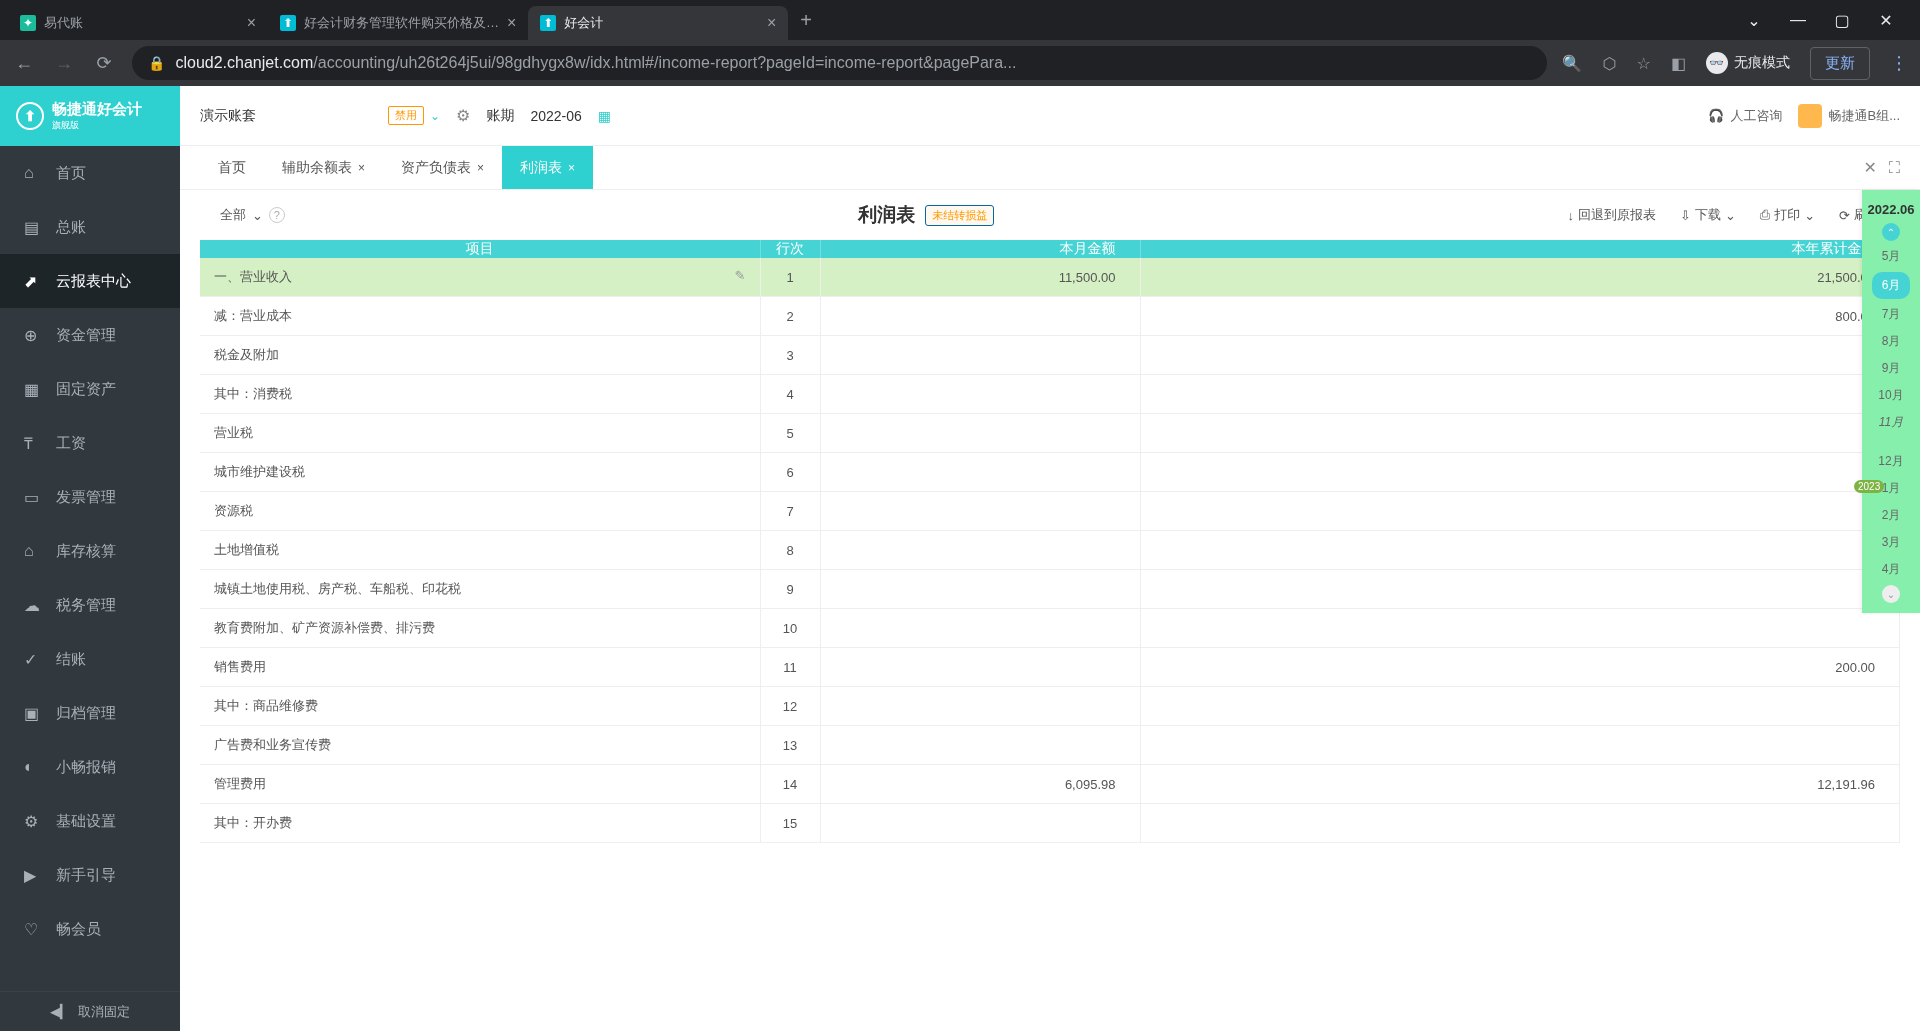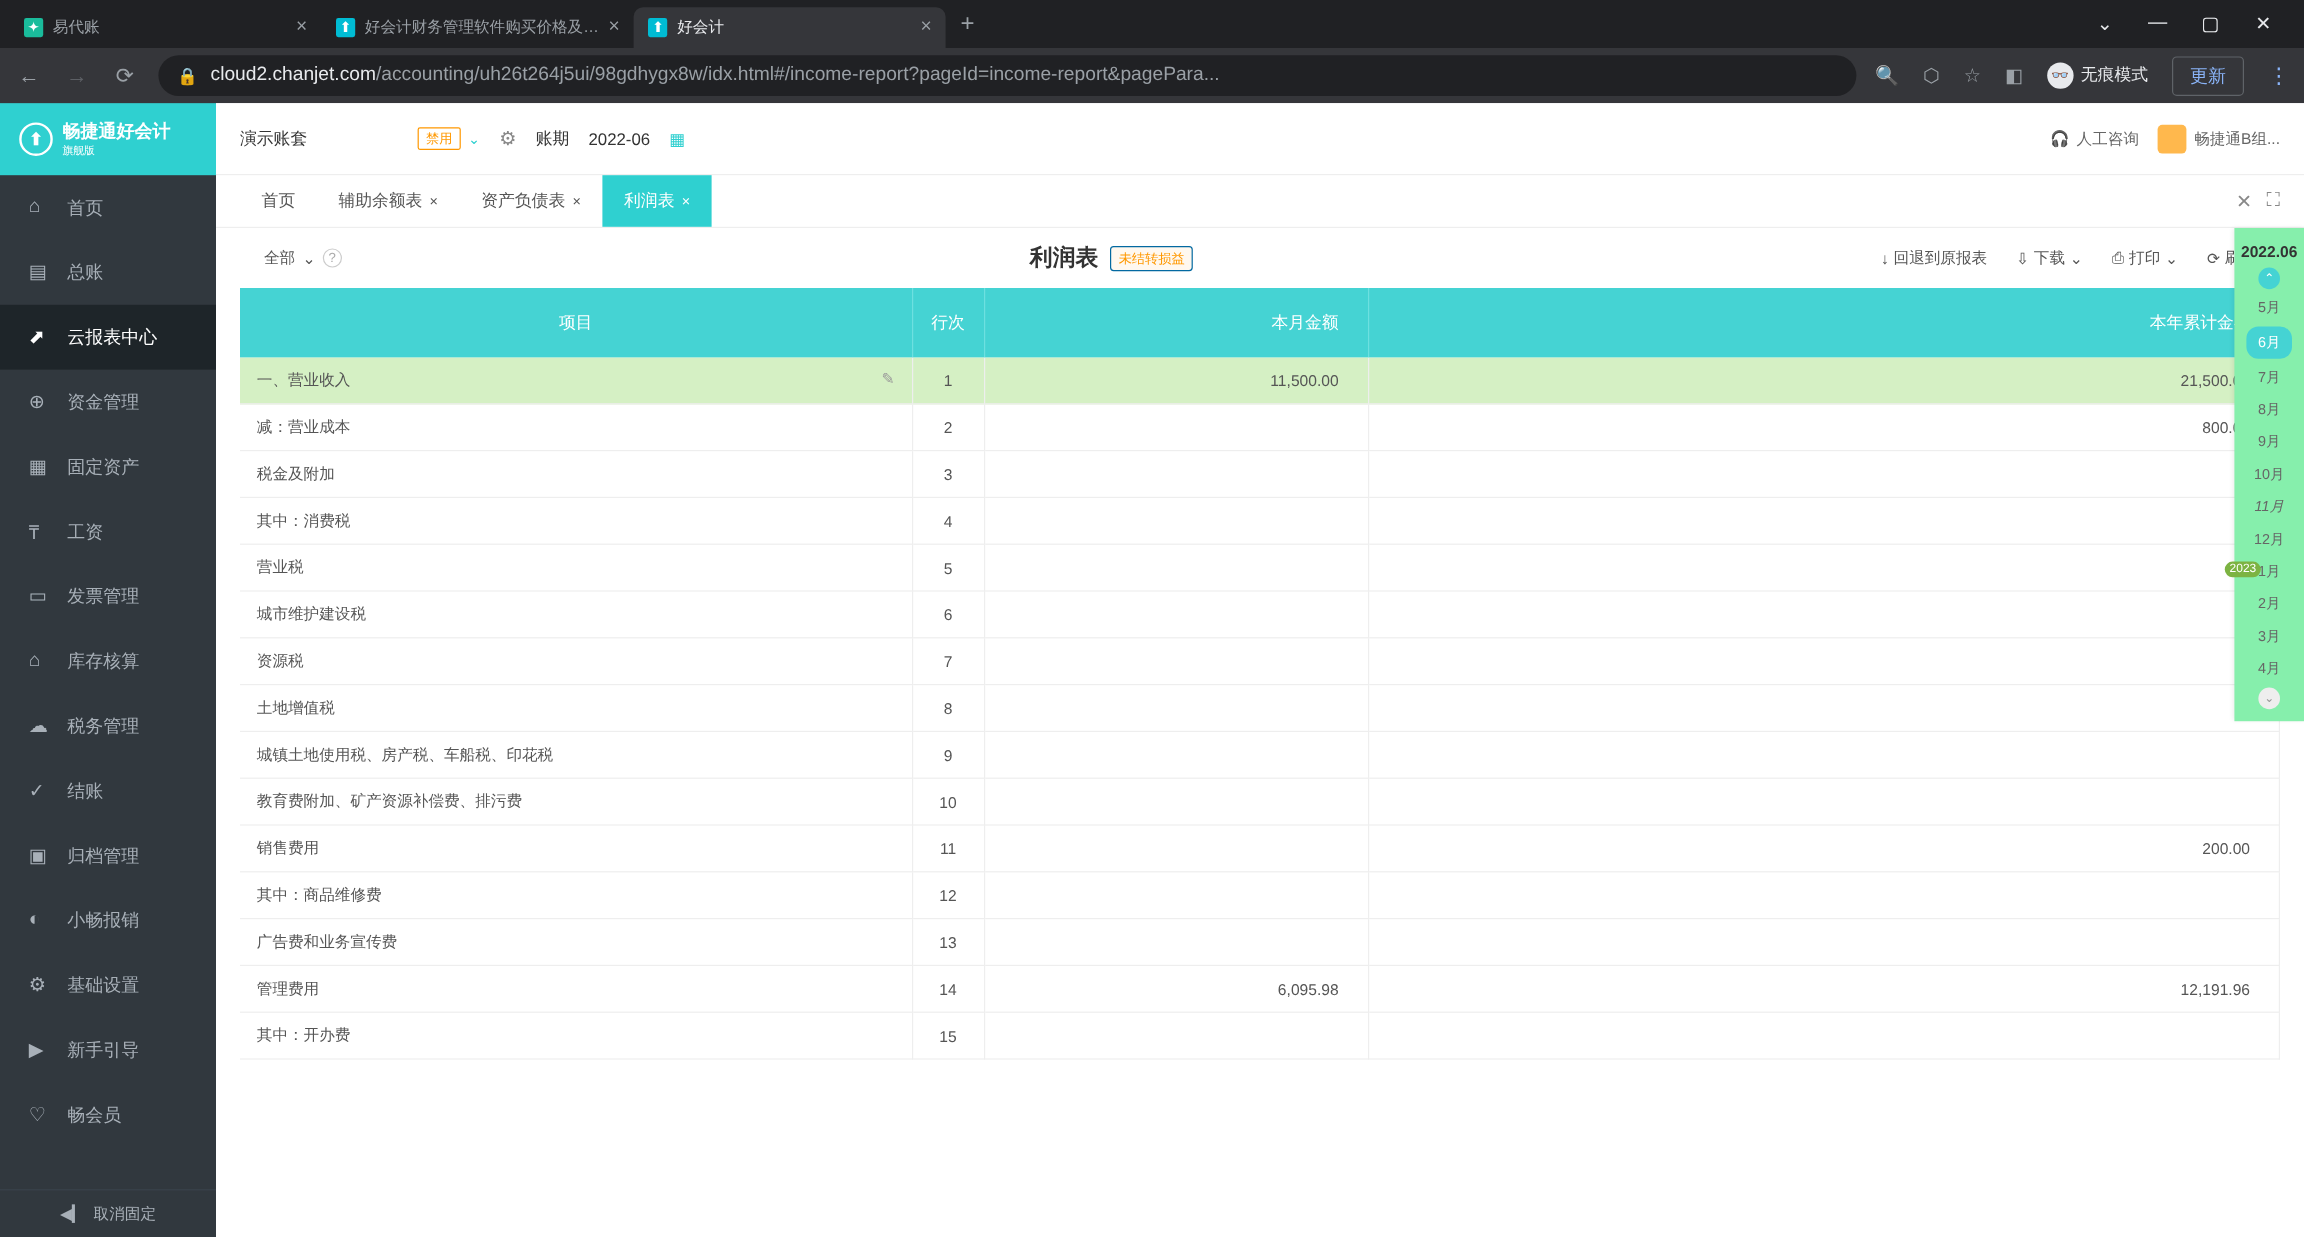--- a/index.html
+++ b/index.html
@@ -67,21 +67,21 @@
 .filter-all { display: flex; align-items: center; gap: 6px; color: #555; font-size: 13px; cursor: pointer; }
 .help-icon { color: #aaa; border: 1px solid #ccc; border-radius: 50%; width: 16px; height: 16px; display: flex; align-items: center; justify-content: center; font-size: 11px; }
 .report-title-wrap { margin: 0 auto; display: flex; align-items: center; gap: 10px; }
 .report-title { font-size: 19px; font-weight: bold; color: #333; }
 .status-badge { border: 1px solid #0369a1; color: #ff9800; font-size: 11px; padding: 2px 6px; border-radius: 3px; background: #fff8ef; }
 .toolbar-actions { display: flex; gap: 24px; font-size: 13px; color: #555; }
 .tb-action { display: flex; align-items: center; gap: 4px; cursor: pointer; }
 
 .table-wrap { flex: 1; padding: 0 20px; overflow: hidden; }
 .report-table { width: 100%; border-collapse: collapse; }
-.report-table th { background: #45d3d3; color: white; font-weight: normal; font-size: 14px; padding: 20px 8px; border-right: 1px solid #6de0e0; margin-top: 28px; }
+.report-table th { background: #45d3d3; color: white; font-weight: normal; font-size: 14px; padding: 0 8px; border-right: 1px solid #6de0e0; margin-top: 28px; }
 .report-table th:last-child { border-right: none; }
 .report-table td { border-bottom: 1px solid #eee; border-right: 1px solid #eee; padding: 10px 14px; font-size: 13px; color: #555; }
 .report-table tr.highlight td { background: #d5f0c4; }
 .col-item { width: 560px; }
 .col-row { width: 60px; text-align: center; }
 .col-month { width: 320px; text-align: right; padding-right: 24px !important; }
 .col-year { text-align: right; padding-right: 24px !important; }
 .edit-icon { float: right; color: #999; cursor: pointer; }
 
 .timeline { position: absolute; right: 0; top: 104px; width: 58px; background: #86efac; box-shadow: -1px 0 4px rgba(0,0,0,0.08); padding: 8px 0; font-size: 12px; }
@@ -218,21 +218,21 @@
       </div>
     <div class="sidebar-footer">
       <span>◀▎</span>
       <span>取消固定</span>
     </div>
   </div>
 
   <div class="main">
     <div class="topbar">
       <span class="account-name">演示账套</span>
-      <div style="display:flex;align-items:center;gap:6px;margin-left:76px">
+      <div style="display:flex;align-items:center;gap:6px;margin-left:116px">
         <span class="disable-badge">禁用</span>
         <span class="dropdown-arrow">⌄</span>
       </div>
       <span class="gear-icon">⚙</span>
       <span class="period-label">账期</span>
       <span class="period-value">2022-06</span>
       <span class="cal-icon">▦</span>
       <div class="topbar-right">
         <div class="support-link">
           <span>🎧</span>
@@ -410,21 +410,21 @@
       <div class="timeline-year">2022.06</div>
       <div class="timeline-scroll-circle">⌃</div>
       <div id="timeline-months">
           <div class="timeline-month" style="position: relative;">5月</div>
           <div class="timeline-month active" style="position: relative;">6月</div>
           <div class="timeline-month" style="position: relative;">7月</div>
           <div class="timeline-month" style="position: relative;">8月</div>
           <div class="timeline-month" style="position: relative;">9月</div>
           <div class="timeline-month" style="position: relative;">10月</div>
           <div class="timeline-month" style="position: relative; font-style: italic;">11月</div>
-          <div class="timeline-month" style="position: relative;">12月</div>
+          <div class="timeline-month" style="position: relative; margin-top: 12px;">12月</div>
           <div class="timeline-month" style="position: relative;"><span class="timeline-year-badge">2023</span>1月</div>
           <div class="timeline-month" style="position: relative;">2月</div>
           <div class="timeline-month" style="position: relative;">3月</div>
           <div class="timeline-month" style="position: relative;">4月</div>
         </div>
       <div class="timeline-scroll-circle" style="background:#eee;color:#999">⌄</div>
     </div>
   </div>
 </div>
 

